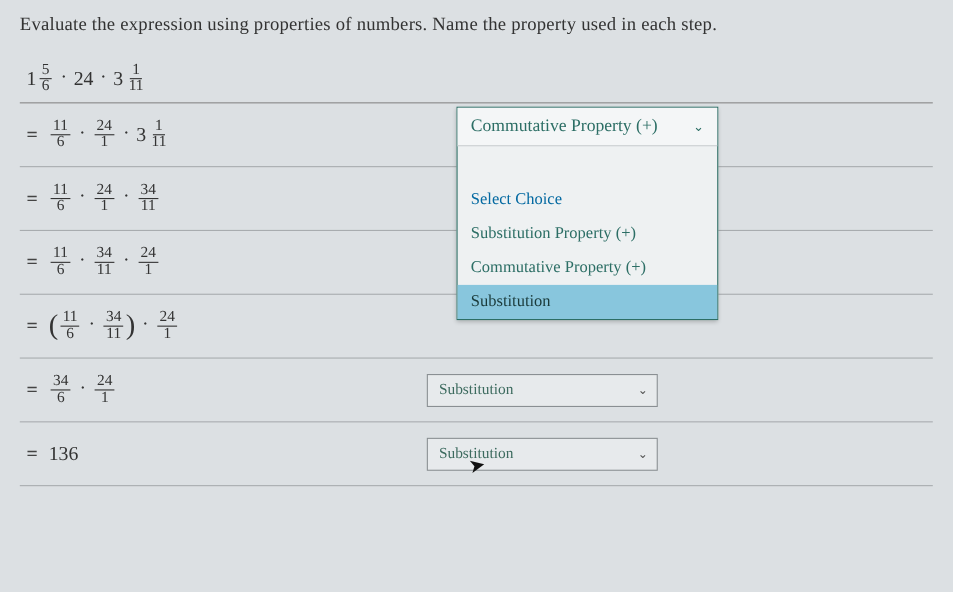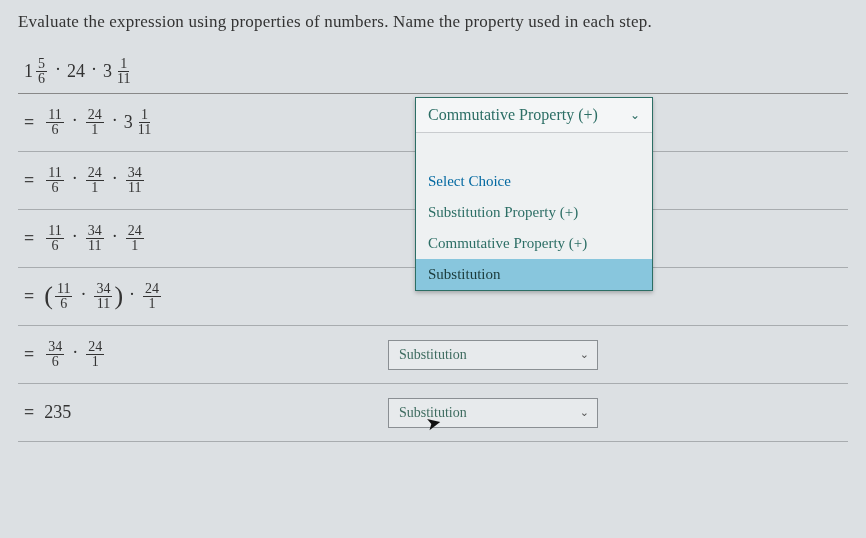--- a/index.html
+++ b/index.html
@@ -275,21 +275,21 @@
       <div class="select-box">
         <span>Substitution</span>
         <span class="chev">⌄</span>
       </div>
     </div>
   </div>
 
   <div class="row">
     <div class="math-col">
       <span class="eq">=</span>
-      <span>235</span>
+      <span>136</span>
     </div>
     <div class="answer-col">
       <div class="select-box">
         <span>Substitution</span>
         <span class="chev">⌄</span>
       </div>
     </div>
   </div>
 
   <div class="dropdown">

